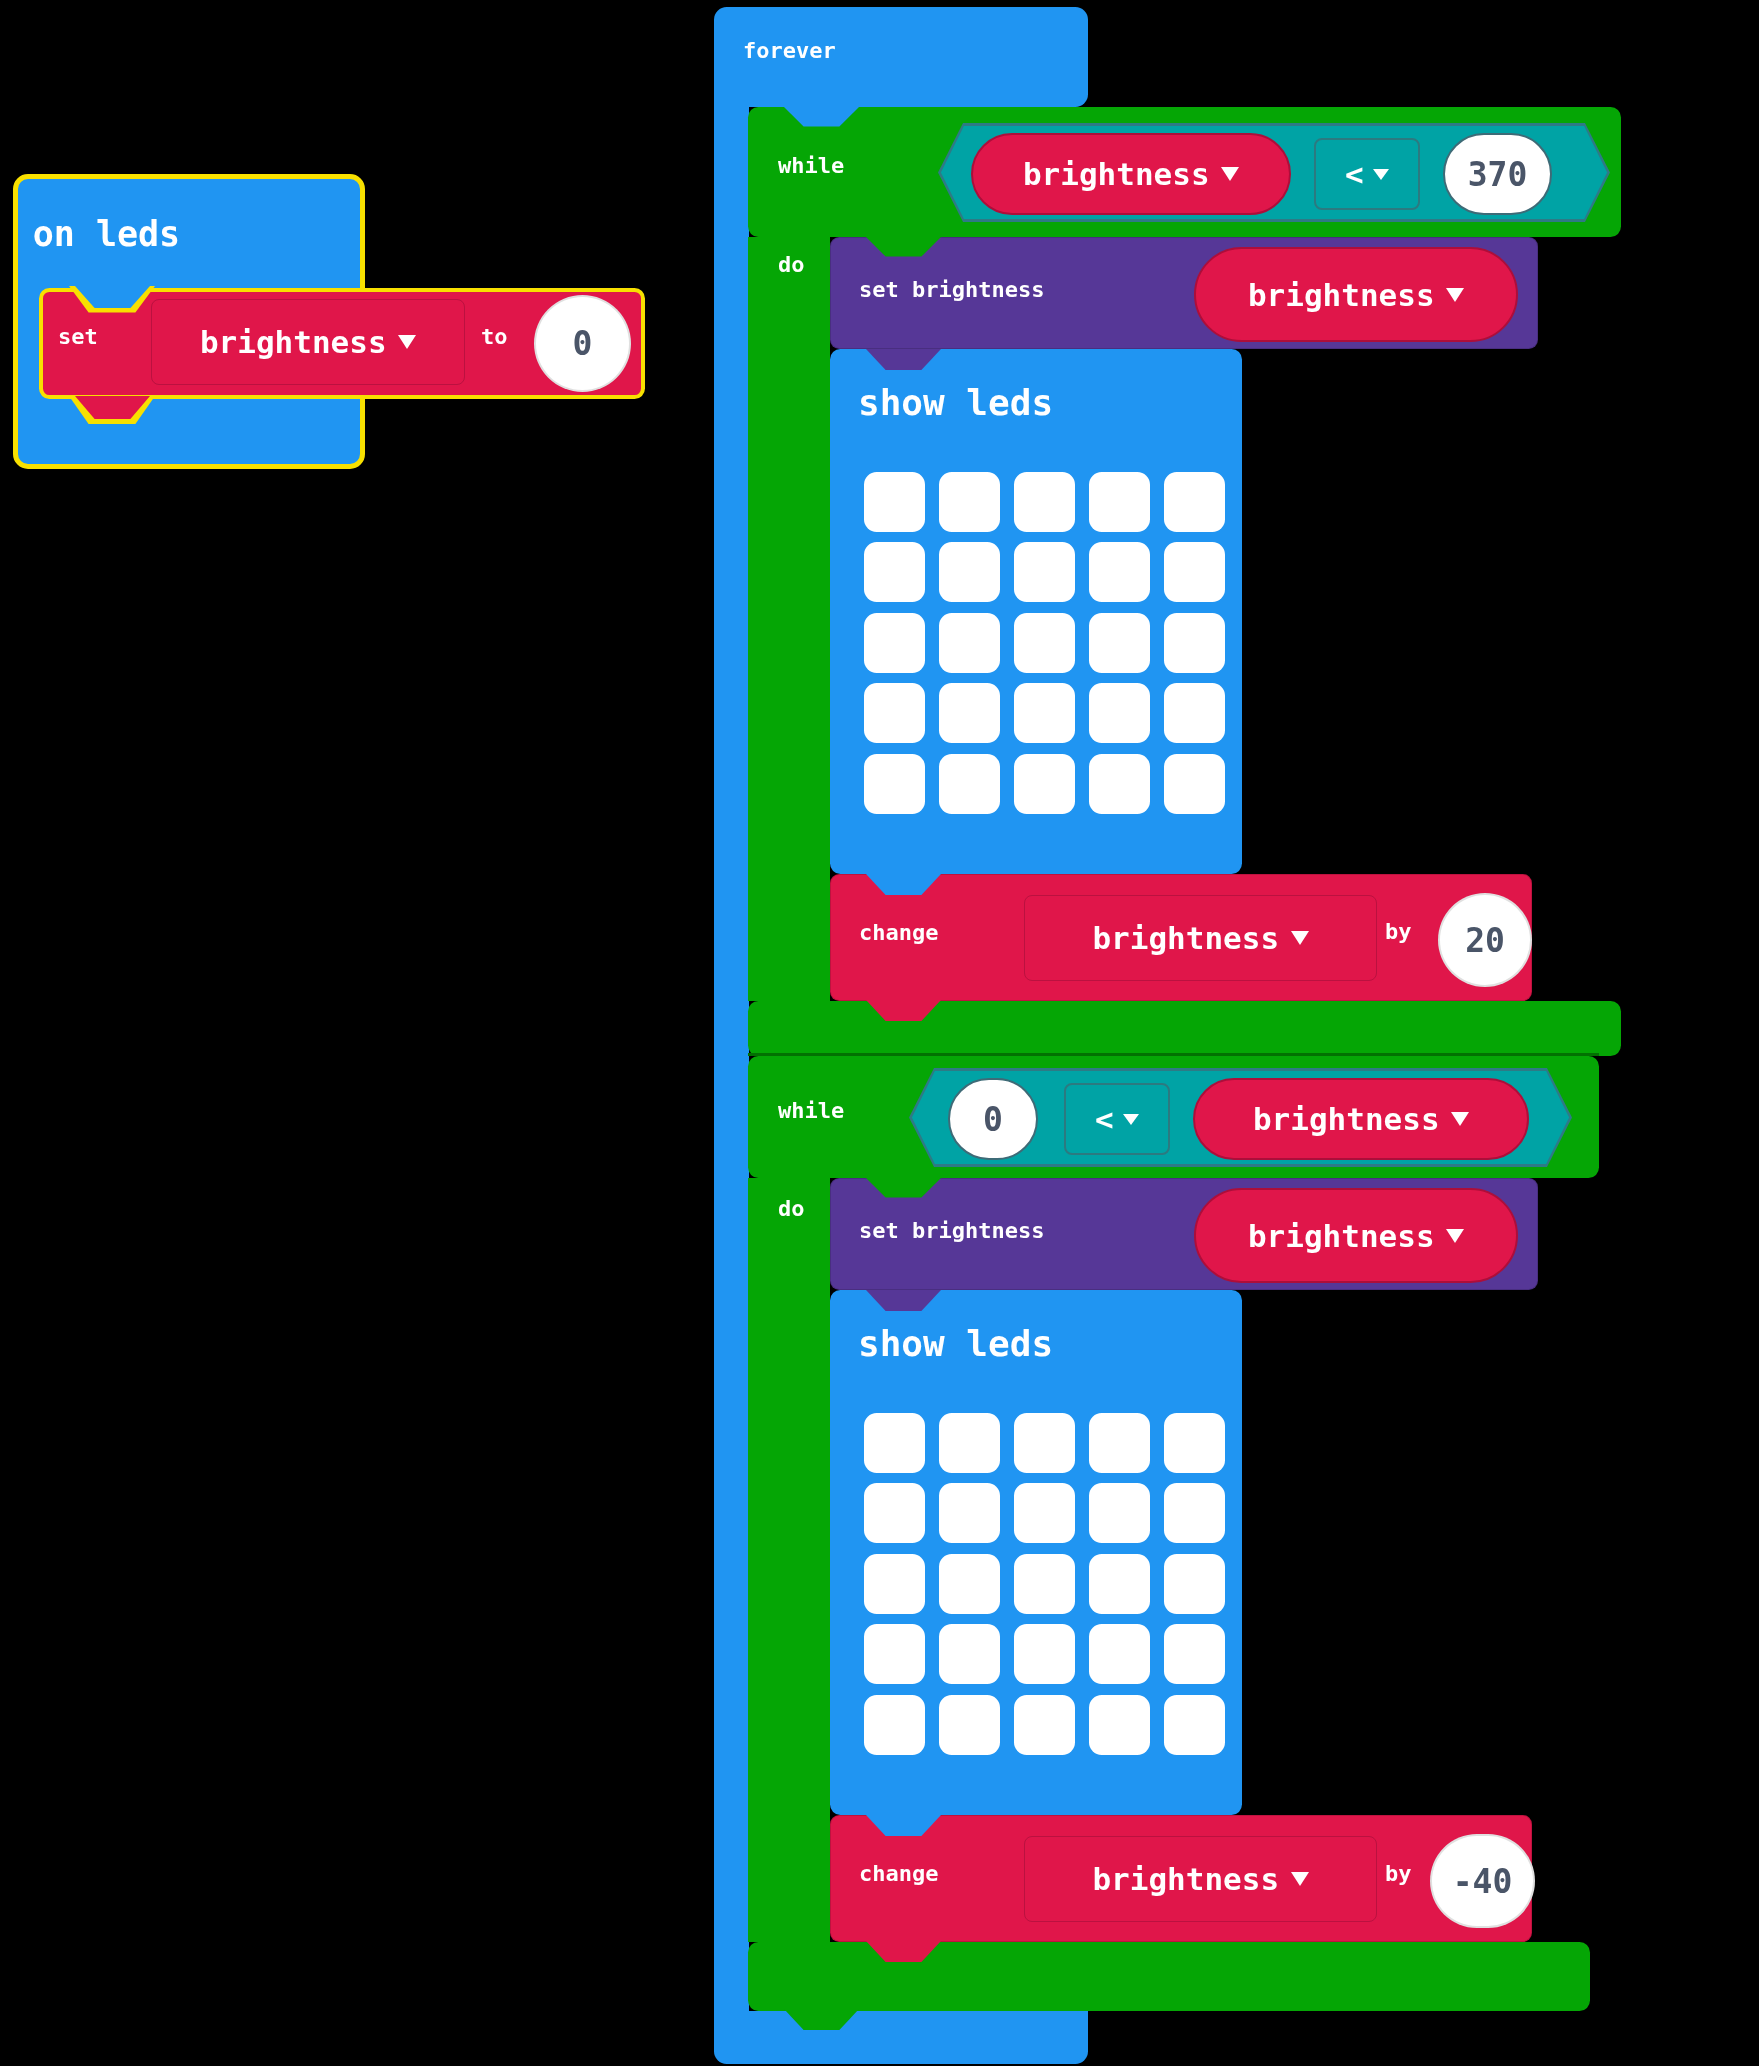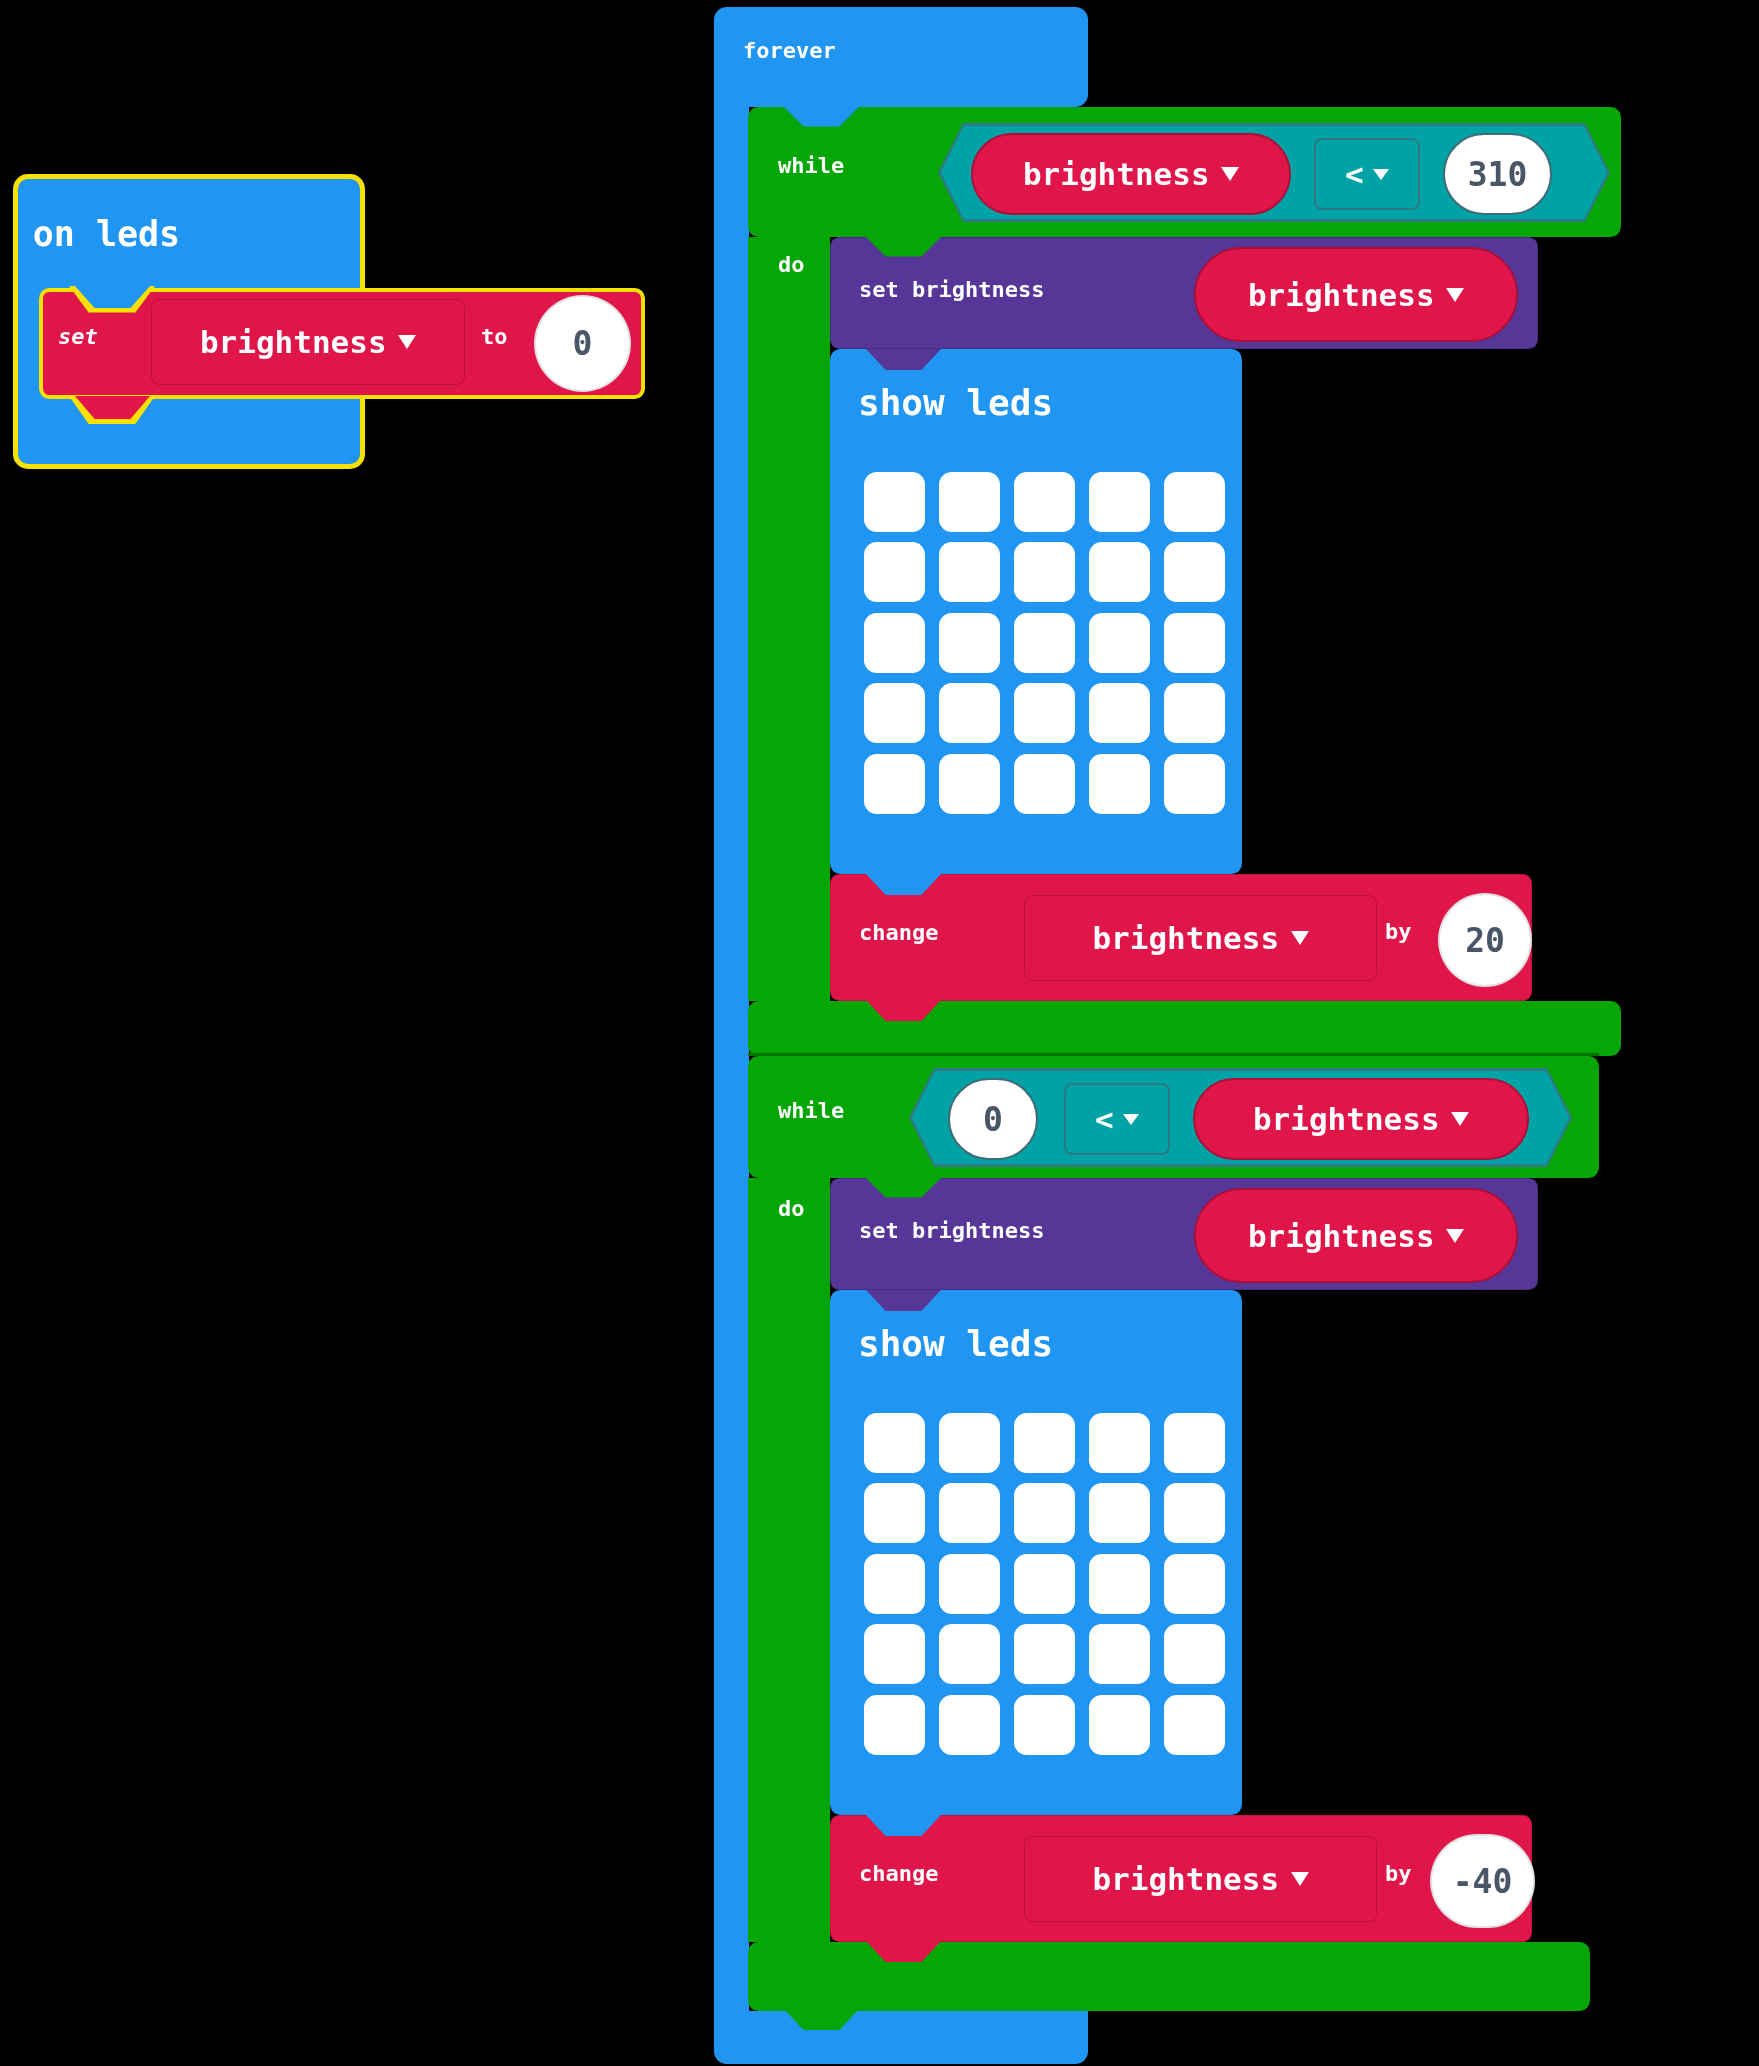--- a/index.html
+++ b/index.html
@@ -51,21 +51,21 @@
 
   <div class="blk redb" style="left:39px;top:288px;width:606px;height:111px;border-radius:10.4px;border:4.6px solid var(--yellow);">
   </div>
 
   <div class="tab" style="left:69px;top:286px;width:86px;height:26.5px;background:var(--yellow);"></div>
   <div class="tab" style="left:75px;top:286px;width:75px;height:22px;background:var(--blue);"></div>
 
   <div class="tab" style="left:69px;top:396px;width:86px;height:28px;background:var(--yellow);"></div>
   <div class="tab" style="left:75px;top:396px;width:75px;height:23px;background:var(--red);"></div>
 
-  <span class="lbl" style="left:58px;top:326px;font-style:italic;">set</span>
+  <span class="lbl" style="left:58px;top:326px;">set</span>
   <div class="varslot" style="left:151px;top:299px;width:312px;height:84px;">
     <span>brightness</span>
     <span class="caret"></span>
   </div>
   <span class="lbl" style="left:481px;top:326px;">to</span>
   <div class="woval inred" style="left:534px;top:295px;width:93px;height:93px;">
     <span>0</span>
   </div>
 
   <div class="blk blue" style="left:714px;top:7px;width:374px;height:100px;border-radius:12.7px 12.7px 12.7px 0;">
@@ -88,21 +88,21 @@
   </div>
   <div class="roval" style="left:971px;top:133px;width:316px;height:78px;">
     <span>brightness</span>
     <span class="caret"></span>
   </div>
   <div class="opslot" style="left:1314px;top:138px;width:102px;height:68px;">
     <span>&lt;</span>
     <span class="caret sm"></span>
   </div>
   <div class="woval" style="left:1443px;top:133px;width:105px;height:78px;">
-    <span>310</span>
+    <span>370</span>
   </div>
 
   <div class="blk purple" style="left:830px;top:237px;width:708px;height:112px;border-radius:9.2px;">
     <span class="lbl" style="left:28px;top:41px;">set brightness</span>
   </div>
   <div class="tab" style="left:866px;top:237px;width:75px;height:19.6px;background:var(--green);"></div>
   <div class="roval" style="left:1194px;top:247px;width:320px;height:91px;">
     <span>brightness</span>
     <span class="caret"></span>
   </div>

